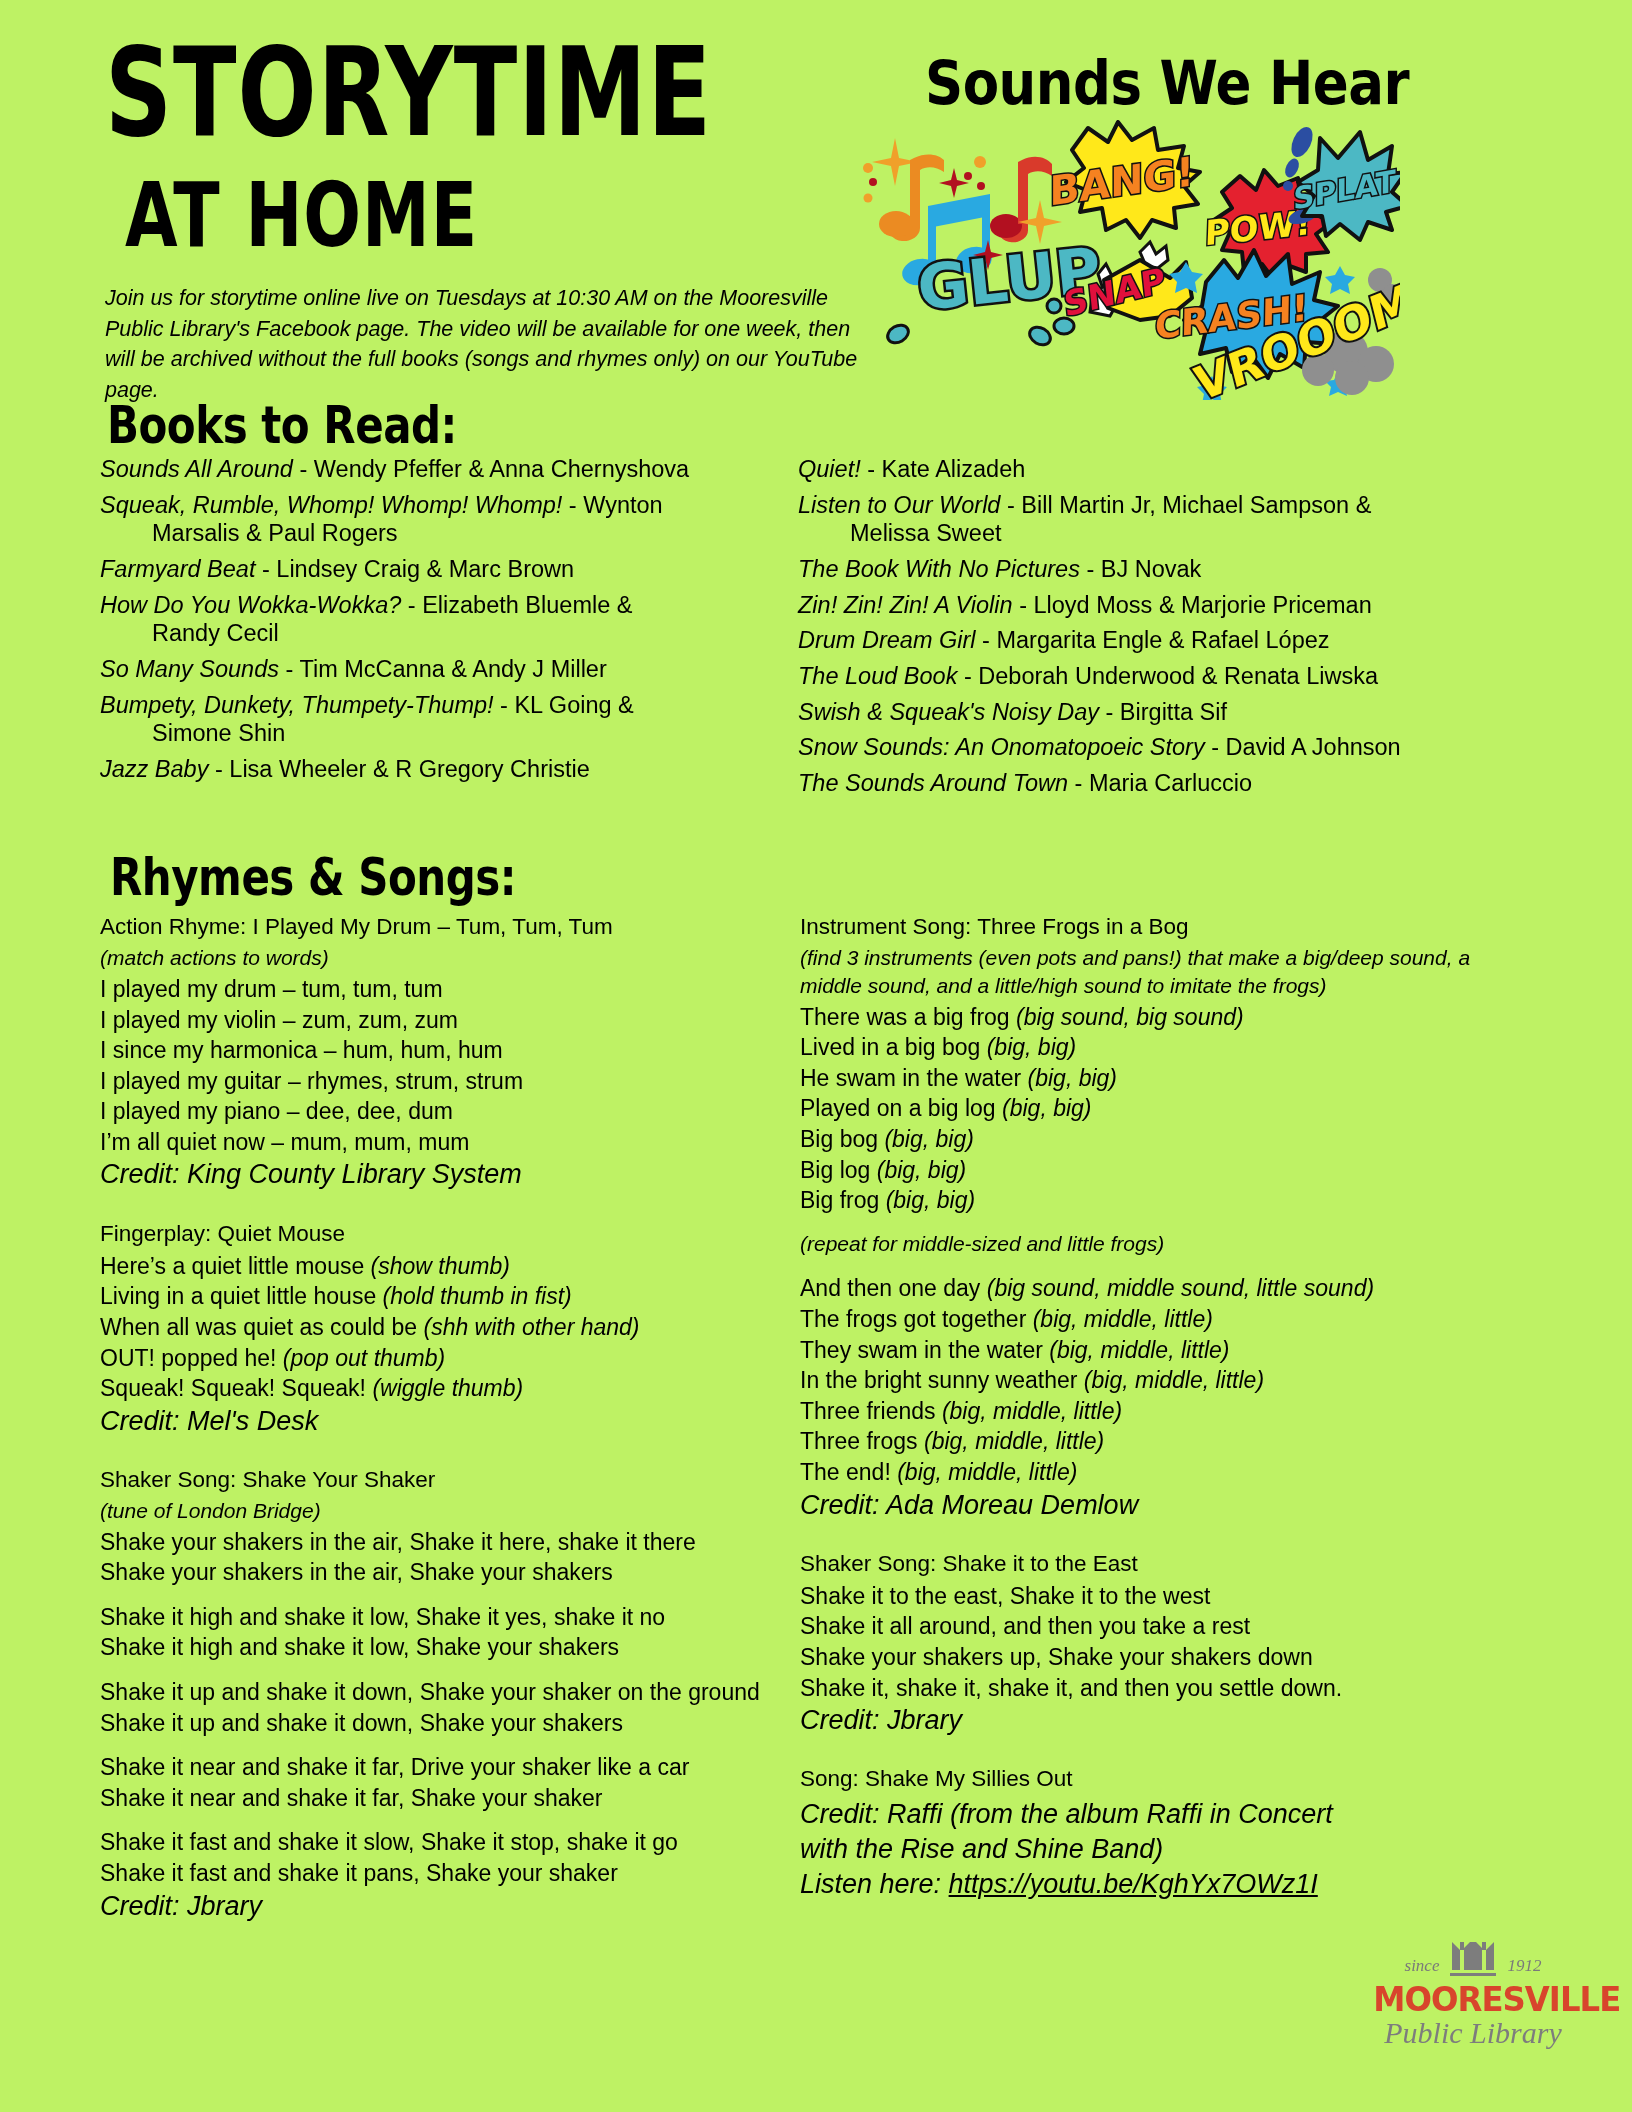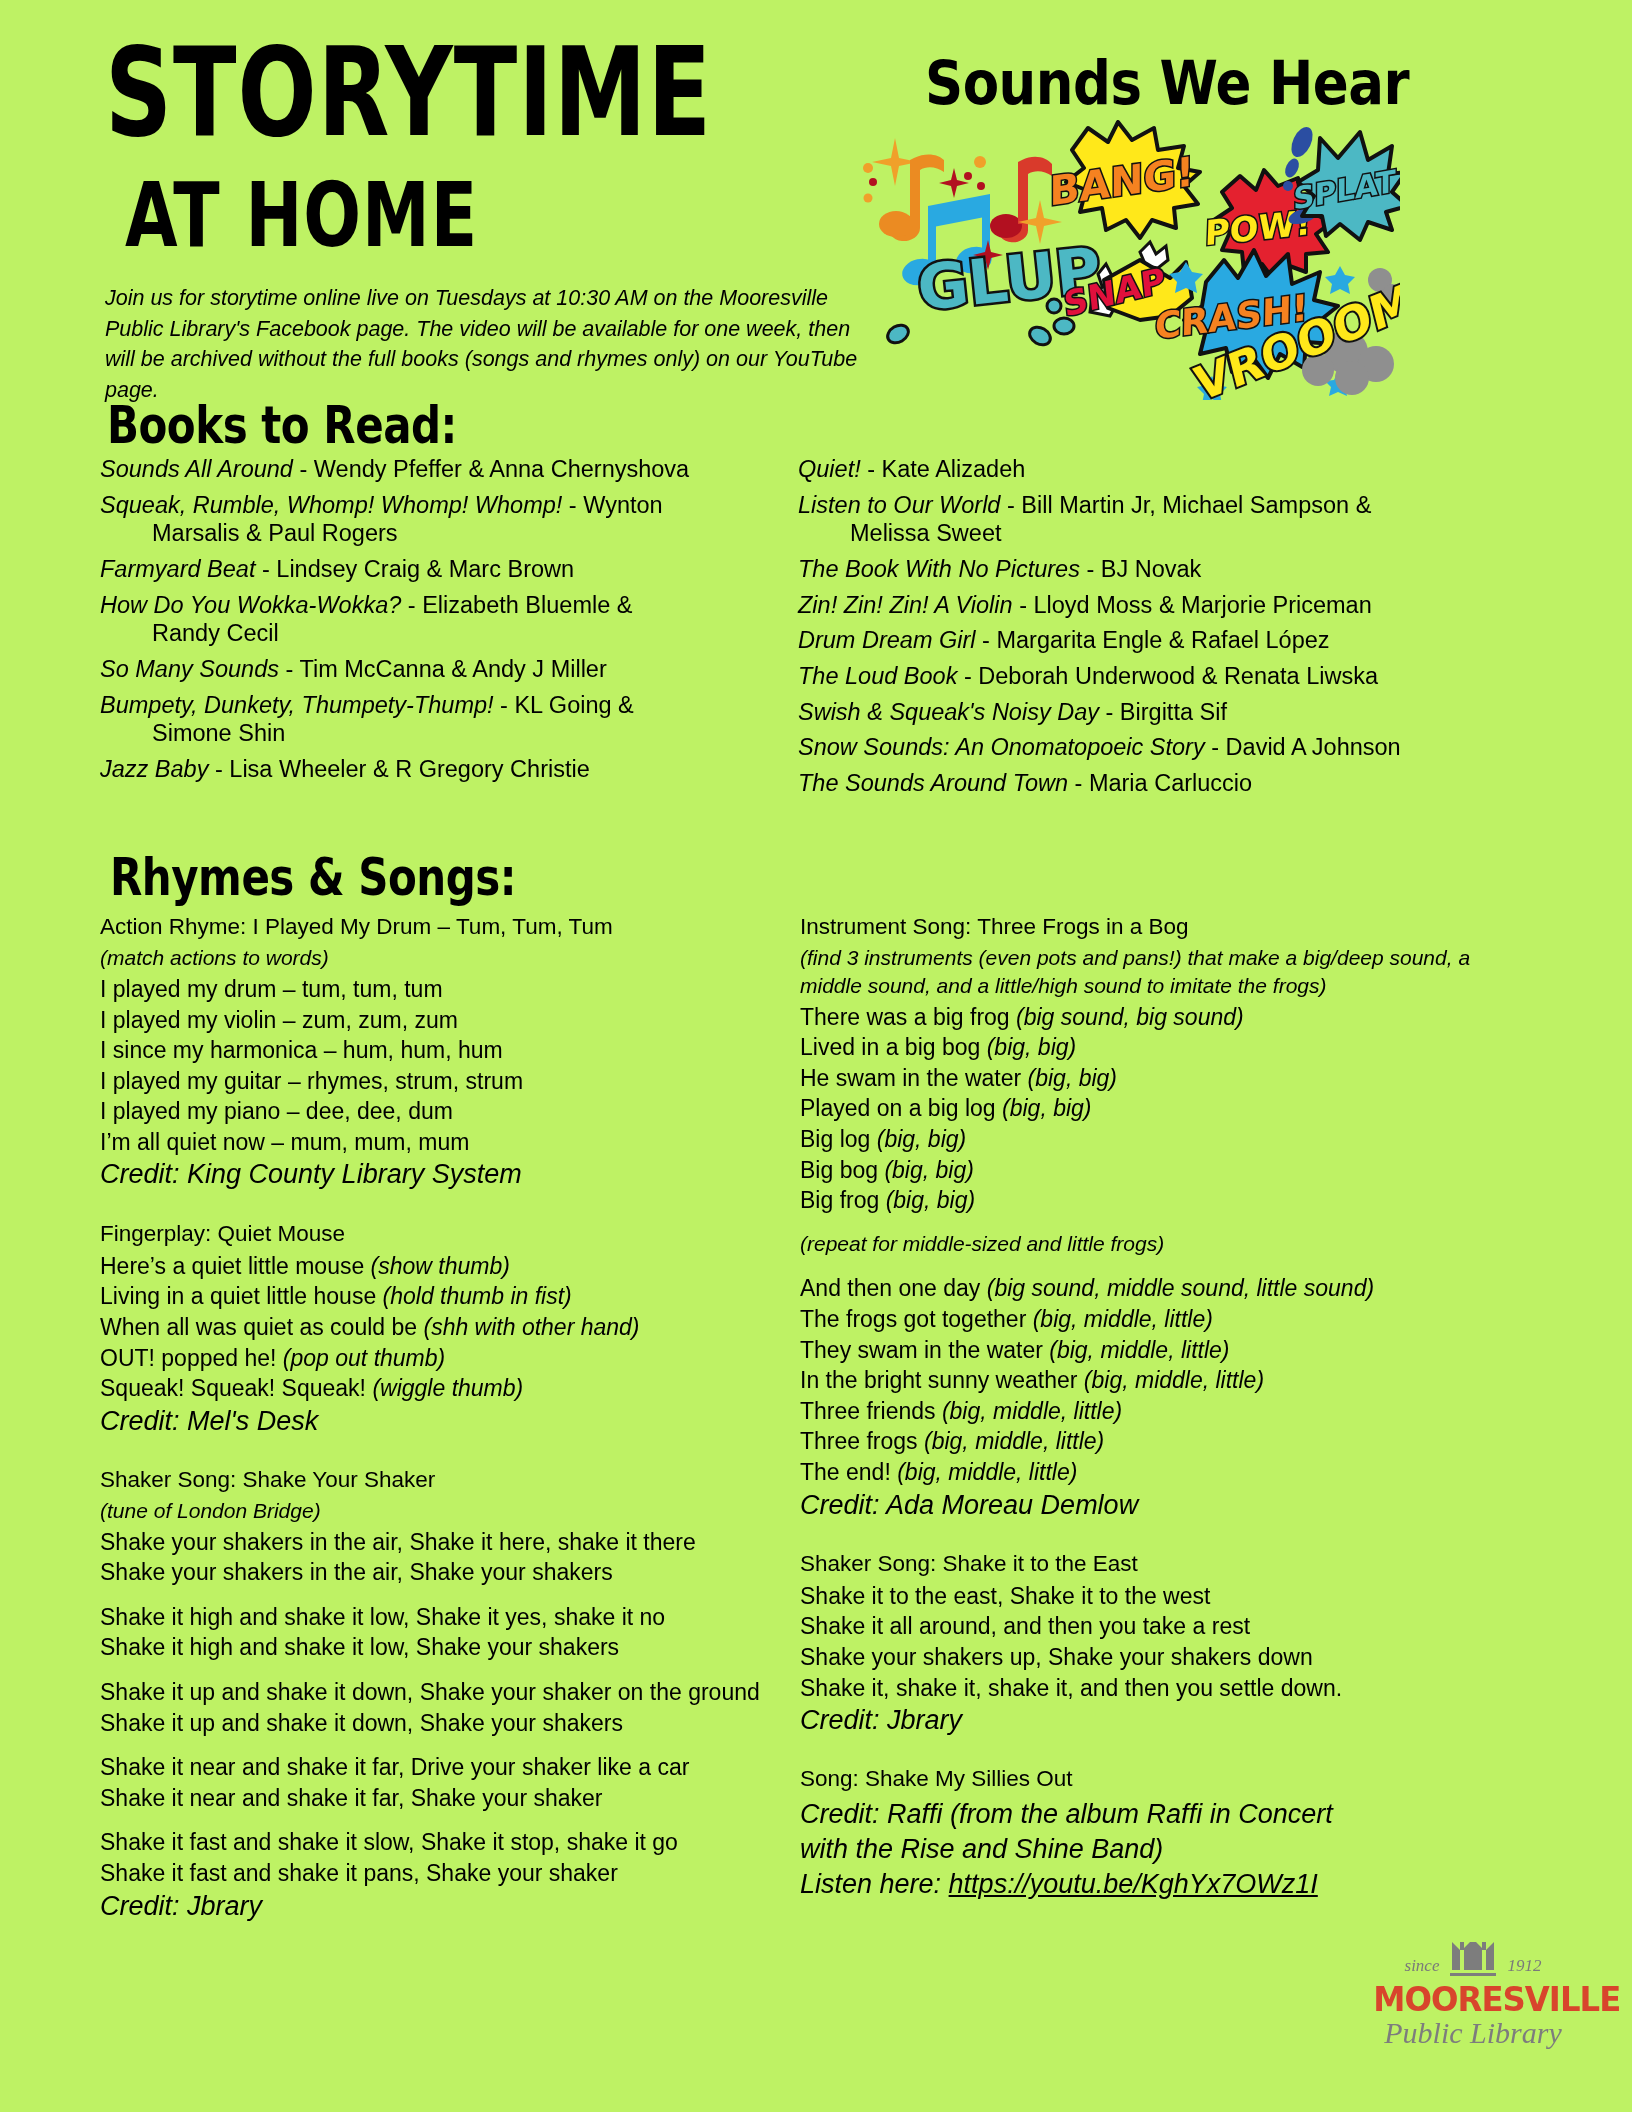--- a/index.html
+++ b/index.html
@@ -370,22 +370,22 @@
       </div>
     </div>
   <div class="rh-right" id="rh-right">
       <div class="rh-block">
         <div class="rh-head">Instrument Song: Three Frogs in a Bog</div>
         <div class="rh-note">(find 3 instruments (even pots and pans!) that make a big/deep sound, a middle sound, and a little/high sound to imitate the frogs)</div>
         <div class="rh-line">There was a big frog <i>(big sound, big sound)</i></div>
         <div class="rh-line">Lived in a big bog <i>(big, big)</i></div>
         <div class="rh-line">He swam in the water <i>(big, big)</i></div>
         <div class="rh-line">Played on a big log <i>(big, big)</i></div>
+        <div class="rh-line">Big bog <i>(big, big)</i></div>
         <div class="rh-line">Big log <i>(big, big)</i></div>
-        <div class="rh-line">Big bog <i>(big, big)</i></div>
         <div class="rh-line">Big frog <i>(big, big)</i></div>
         <div class="rh-gap"></div>
         <div class="rh-note">(repeat for middle-sized and little frogs)</div>
         <div class="rh-gap"></div>
         <div class="rh-line">And then one day <i>(big sound, middle sound, little sound)</i></div>
         <div class="rh-line">The frogs got together <i>(big, middle, little)</i></div>
         <div class="rh-line">They swam in the water <i>(big, middle, little)</i></div>
         <div class="rh-line">In the bright sunny weather <i>(big, middle, little)</i></div>
         <div class="rh-line">Three friends <i>(big, middle, little)</i></div>
         <div class="rh-line">Three frogs <i>(big, middle, little)</i></div>

